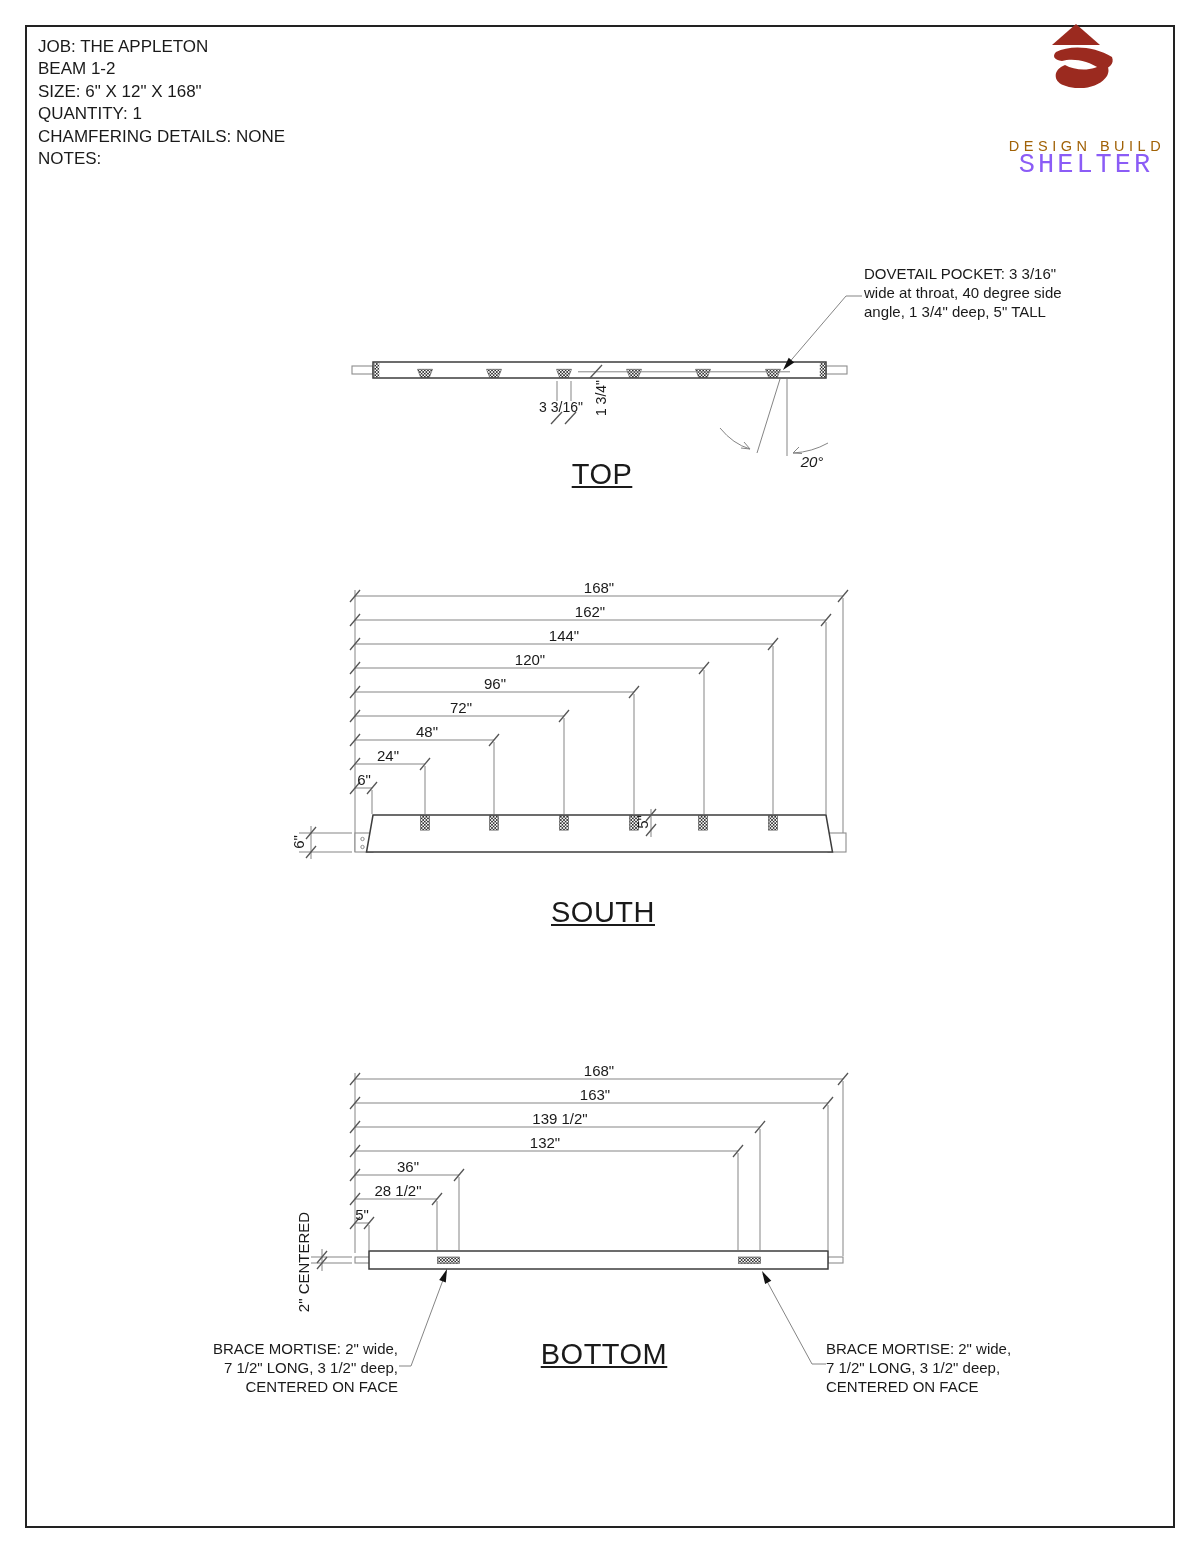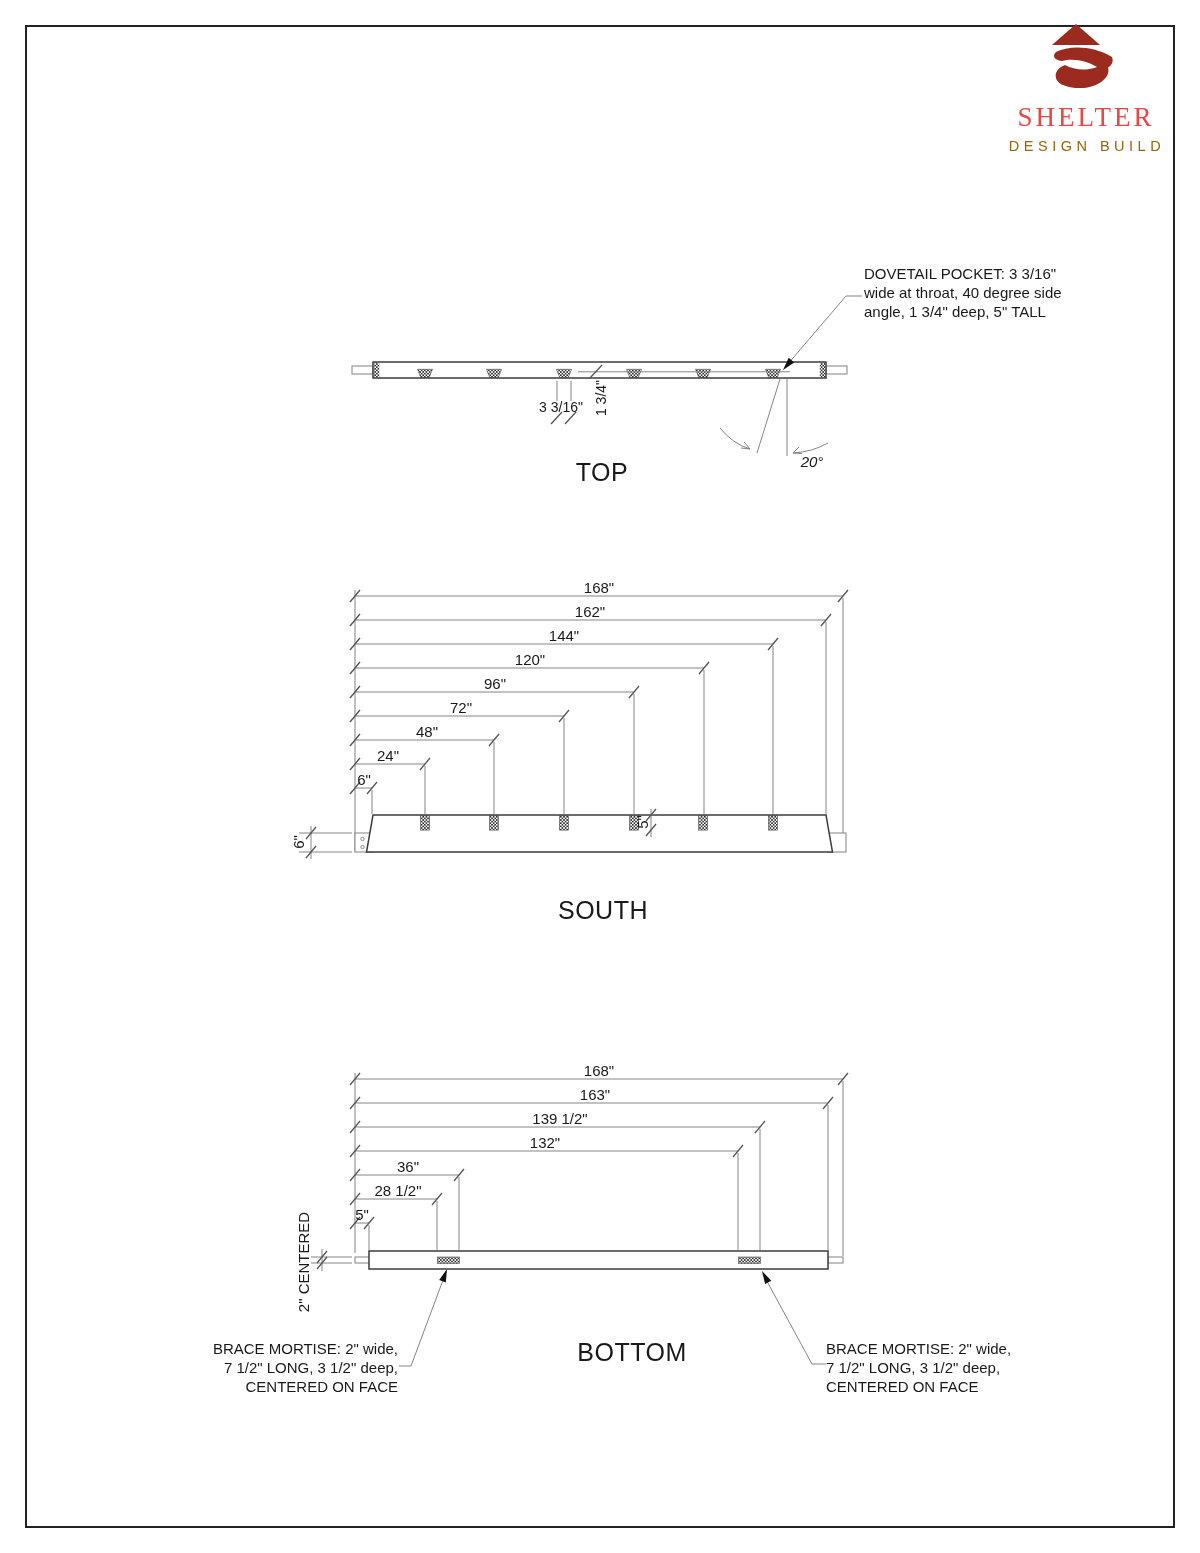--- a/index.html
+++ b/index.html
@@ -4,42 +4,50 @@
 <style>
   html,body{margin:0;padding:0;background:#fff;}
   #sheet{position:relative;width:1200px;height:1553px;background:#fff;overflow:hidden;
          font-family:"Liberation Sans",sans-serif;color:#1a1a1a;}
   #frame{position:absolute;left:25px;top:25px;width:1146px;height:1499px;border:2.5px solid #222;}
   .t{position:absolute;white-space:nowrap;}
   .hdr-line{font-size:17px;line-height:22.4px;}
   .dim{font-size:15px;transform:translateX(-50%);}
   .dim.rot{transform:translate(-50%,-50%) rotate(-90deg);}
   .angle-txt{font-size:15px;font-style:italic;transform:translateX(-50%);}
-  .viewlabel{font-size:25px;letter-spacing:0.5px;transform:translateX(-50%);}
+  .viewlabel{font-size:29px;letter-spacing:0.5px;transform:translateX(-50%);text-decoration:underline;}
   .note{font-size:15px;line-height:19px;}
   .note div{white-space:nowrap;}
   #note-left{text-align:right;}
-  #logo-name{font-family:Liberation Serif, serif;font-size:27px;letter-spacing:3px;
-             color:#ef4444;transform:translateX(-50%);}
+  #logo-name{font-family:Liberation Mono, monospace;font-size:27px;letter-spacing:3px;
+             color:#8b5cf6;transform:translateX(-50%);margin-top:48px;}
   #logo-tagline{font-size:14.5px;letter-spacing:4.5px;color:#a16207;transform:translateX(-50%);}
   svg{position:absolute;left:0;top:0;}
   .beam{fill:#fff;stroke:#3d3d3d;stroke-width:1.5;}
   .tenon{fill:#fff;stroke:#8d8d8d;stroke-width:1.1;}
   .pocket{fill:url(#hatch);stroke:#4a4a4a;stroke-width:0.6;}
   .dimline{stroke:#858585;stroke-width:1;fill:none;}
   .tick{stroke:#555;stroke-width:1.3;}
   .arrow{fill:#111;stroke:none;}
   .peg{fill:none;stroke:#8d8d8d;stroke-width:1;}
 </style>
 </head>
 <body>
 
 <div id="sheet">
   <div id="frame"></div>
 
+  <div class="t" style="left:38px;top:36px;">
+    <div class="hdr-line">JOB: THE APPLETON</div>
+    <div class="hdr-line">BEAM 1-2</div>
+    <div class="hdr-line">SIZE: 6" X 12" X  168"</div>
+    <div class="hdr-line">QUANTITY: 1</div>
+    <div class="hdr-line">CHAMFERING DETAILS: NONE</div>
+    <div class="hdr-line">NOTES:</div>
+  </div>
 
   <svg width="66" height="64" viewBox="0 0 66 64" style="left:1050px;top:24px;">
     <path d="M26,0 L50,21 L2,21 Z" fill="#9b2a1f"></path>
     <path d="M6,28 C20,21 44,22 62,33 C65,40 58,46 50,45 C38,36 22,34 12,37 C4,36 2,32 6,28 Z" fill="#9b2a1f"></path>
     <path d="M55,38 C44,48 26,47 15,41 C4,45 2,56 13,61 C30,68 50,63 57,52 C60,46 58,41 55,38 Z" fill="#9b2a1f"></path>
   </svg>
   <div class="t" id="logo-name" style="left:1086px;top:102px;">SHELTER</div>
   <div class="t" id="logo-tagline" style="left:1087px;top:138px;">DESIGN BUILD</div>
 
   <svg width="1200" height="1553" viewBox="0 0 1200 1553">
@@ -239,14 +247,14 @@
   <div class="t note" id="note-left" style="left:200px;top:1339px;width:198px;">
     <div>BRACE MORTISE: 2" wide,</div>
     <div>7 1/2" LONG, 3 1/2" deep,</div>
     <div>CENTERED ON FACE</div>
   </div>
   <div class="t note" style="left:826px;top:1339px;">
     <div>BRACE MORTISE: 2" wide,</div>
     <div>7 1/2" LONG, 3 1/2" deep,</div>
     <div>CENTERED ON FACE</div>
   </div>
-  <div class="t viewlabel" style="left:632px;top:1338px;">BOTTOM</div>
+  <div class="t viewlabel" style="left:604px;top:1338px;">BOTTOM</div>
 </div>
 
 </body></html>

